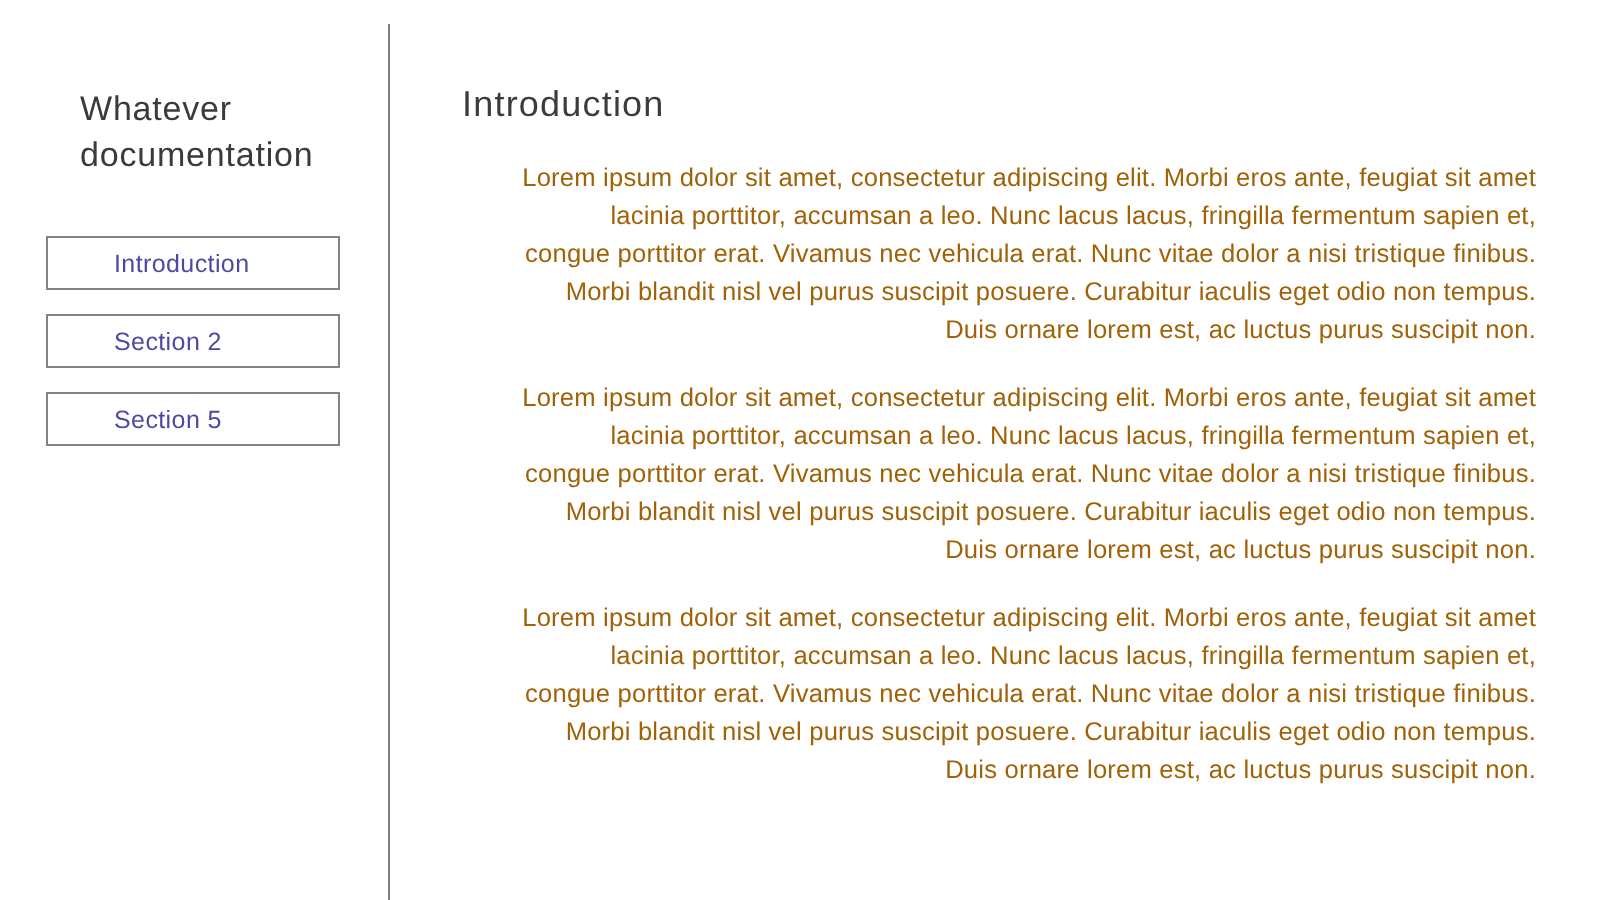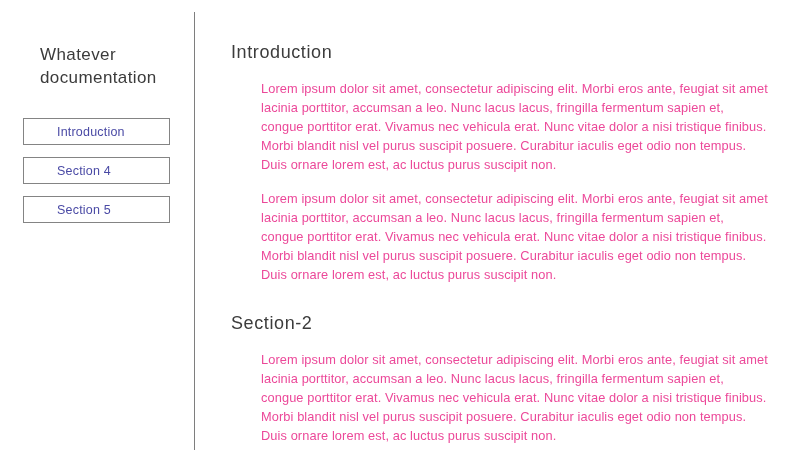--- a/index.html
+++ b/index.html
@@ -44,55 +44,54 @@
     padding: 16px 20px 0 23px;
     overflow: hidden;
   }
   .doc-heading {
     font-size: 18px; font-weight: 500; color: #3c3c3c;
     letter-spacing: 0.6px; line-height: 24px;
   }
   .doc-heading.second { margin-top: 27px; }
   .content-body { padding-left: 18px; }
   .content-body p {
-    font-size: 12.8px; line-height: 19px; color: #ec4899;
-    margin-top: 15px; letter-spacing: 0.1px;
+    font-size: 12.8px; line-height: 19px; color: #a16207;
+    margin-top: 15px; letter-spacing: 0.1px; text-align: right;
   }
   ol.doc-list {
     margin: 14px 0 14px 0;
     padding-left 40px;
     padding-left: 41px;
   }
   ol.doc-list li {
     font-size: 12.8px; line-height: 15.5px; color: #4e4e4e;
   }
 </style>
 </head>
 <body>
 
 <div class="sidebar">
   <div class="sidebar-title">Whatever documentation</div>
   <ul class="nav-list">
     <li class="nav-item">
       <a class="nav-link" href="#">Introduction</a>
     </li>
     <li class="nav-item">
-      <a class="nav-link" href="#">Section 4</a>
+      <a class="nav-link" href="#">Section 2</a>
     </li>
     <li class="nav-item">
       <a class="nav-link" href="#">Section 5</a>
     </li>
   </ul>
 </div>
 
 <div class="main">
   <h1 class="doc-heading">Introduction</h1>
   <div class="content-body">
     <p>Lorem ipsum dolor sit amet, consectetur adipiscing elit. Morbi eros ante, feugiat sit amet lacinia porttitor, accumsan a leo. Nunc lacus lacus, fringilla fermentum sapien et, congue porttitor erat. Vivamus nec vehicula erat. Nunc vitae dolor a nisi tristique finibus. Morbi blandit nisl vel purus suscipit posuere. Curabitur iaculis eget odio non tempus. Duis ornare lorem est, ac luctus purus suscipit non.</p>
     <p>Lorem ipsum dolor sit amet, consectetur adipiscing elit. Morbi eros ante, feugiat sit amet lacinia porttitor, accumsan a leo. Nunc lacus lacus, fringilla fermentum sapien et, congue porttitor erat. Vivamus nec vehicula erat. Nunc vitae dolor a nisi tristique finibus. Morbi blandit nisl vel purus suscipit posuere. Curabitur iaculis eget odio non tempus. Duis ornare lorem est, ac luctus purus suscipit non.</p>
   </div>
 
-  <h1 class="doc-heading second">Section-2</h1>
   <div class="content-body">
     <p>Lorem ipsum dolor sit amet, consectetur adipiscing elit. Morbi eros ante, feugiat sit amet lacinia porttitor, accumsan a leo. Nunc lacus lacus, fringilla fermentum sapien et, congue porttitor erat. Vivamus nec vehicula erat. Nunc vitae dolor a nisi tristique finibus. Morbi blandit nisl vel purus suscipit posuere. Curabitur iaculis eget odio non tempus. Duis ornare lorem est, ac luctus purus suscipit non.</p>
 
   </div>
 </div>
 
 </body></html>

